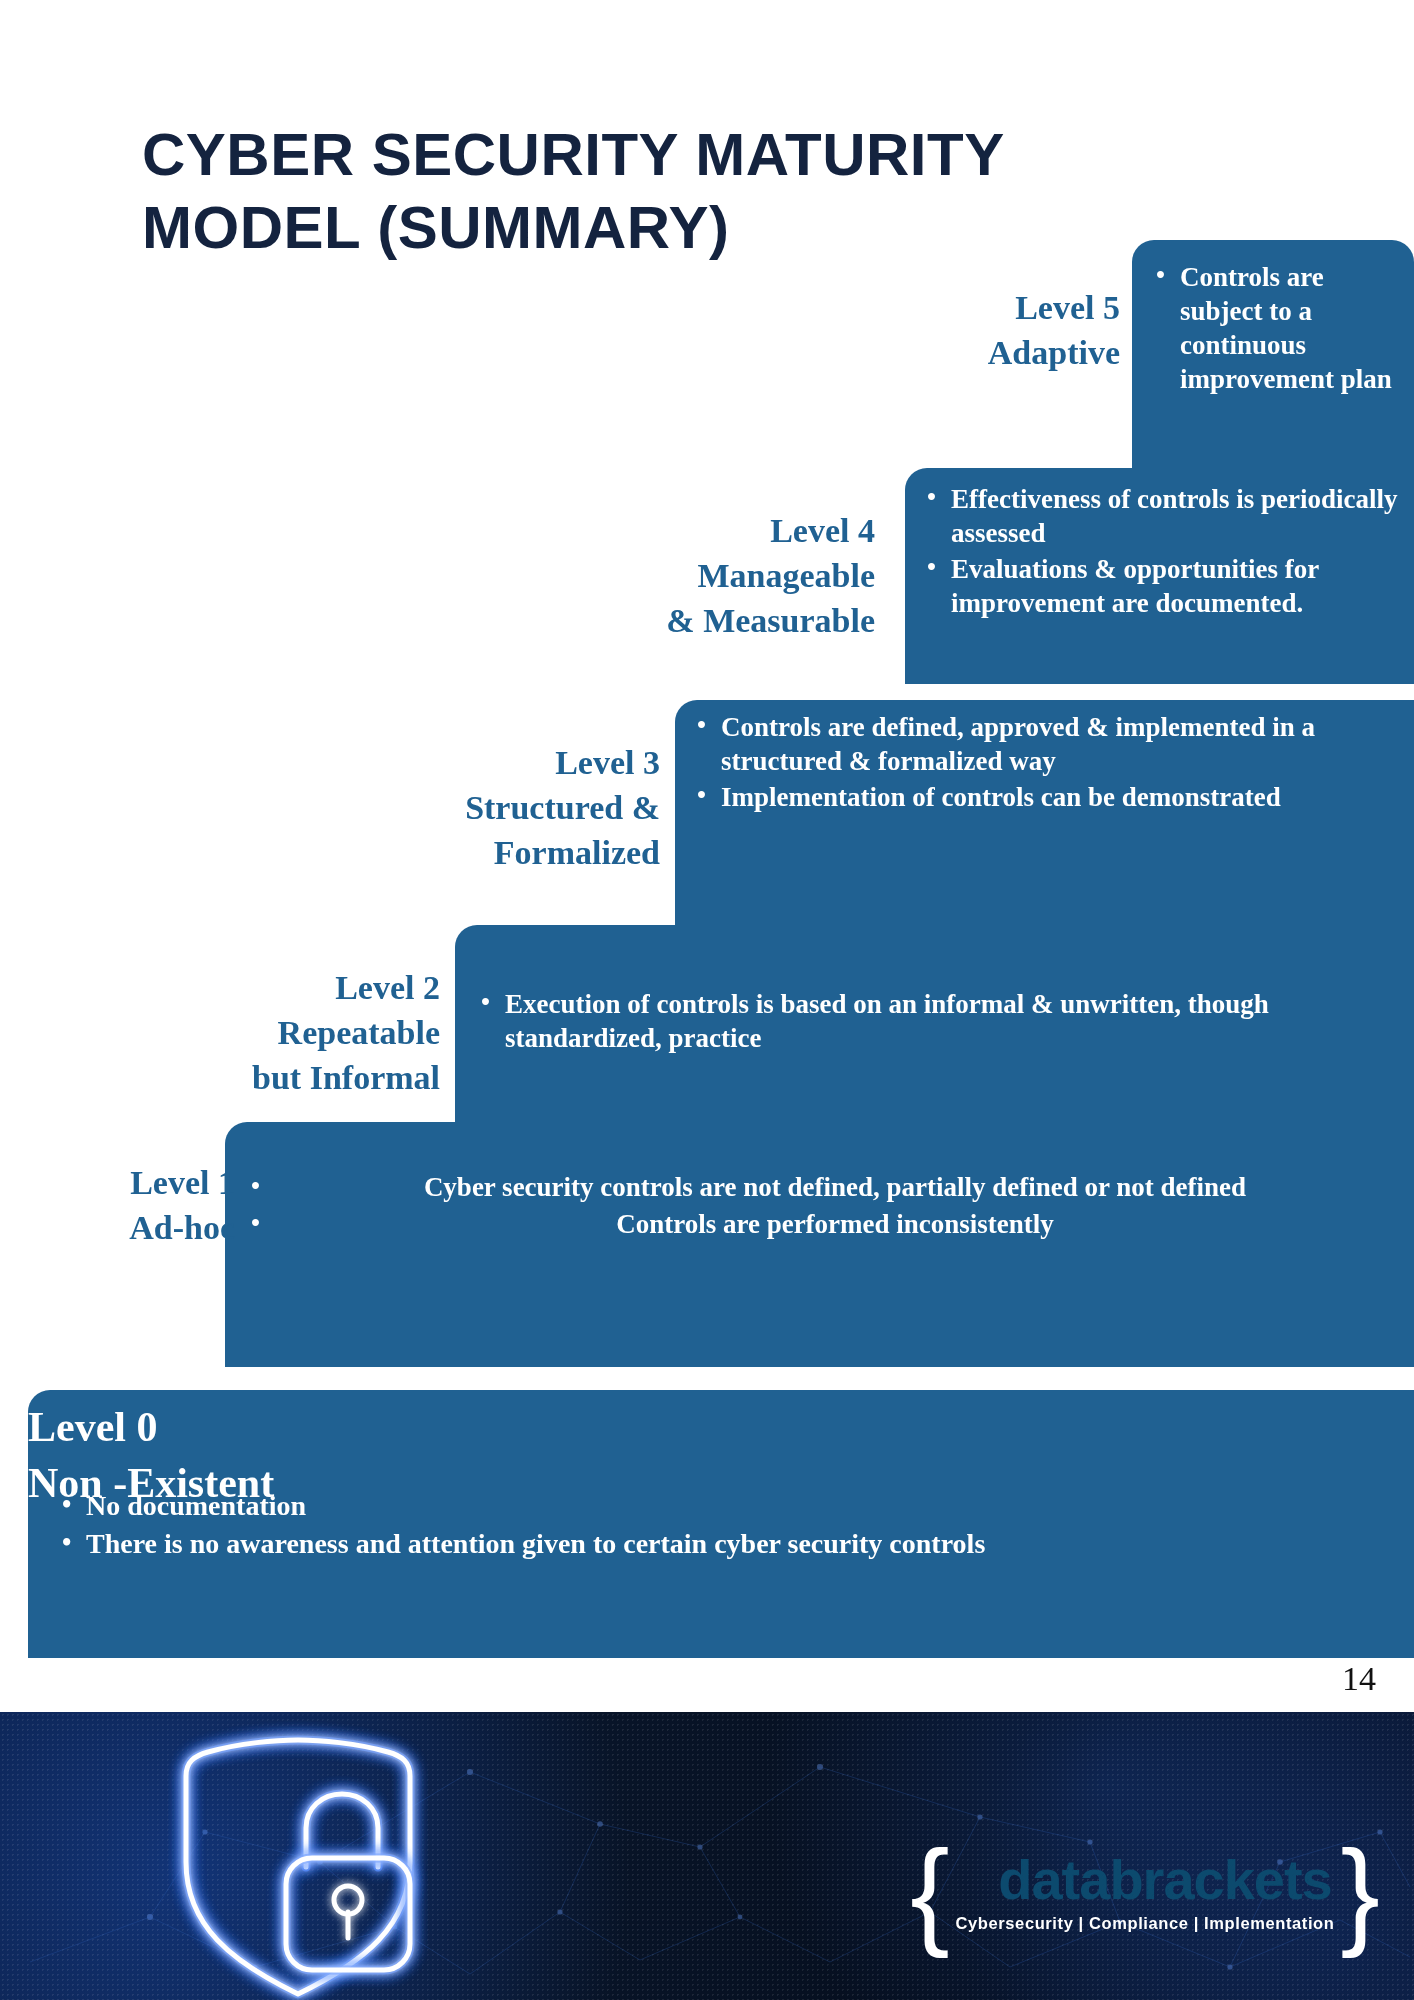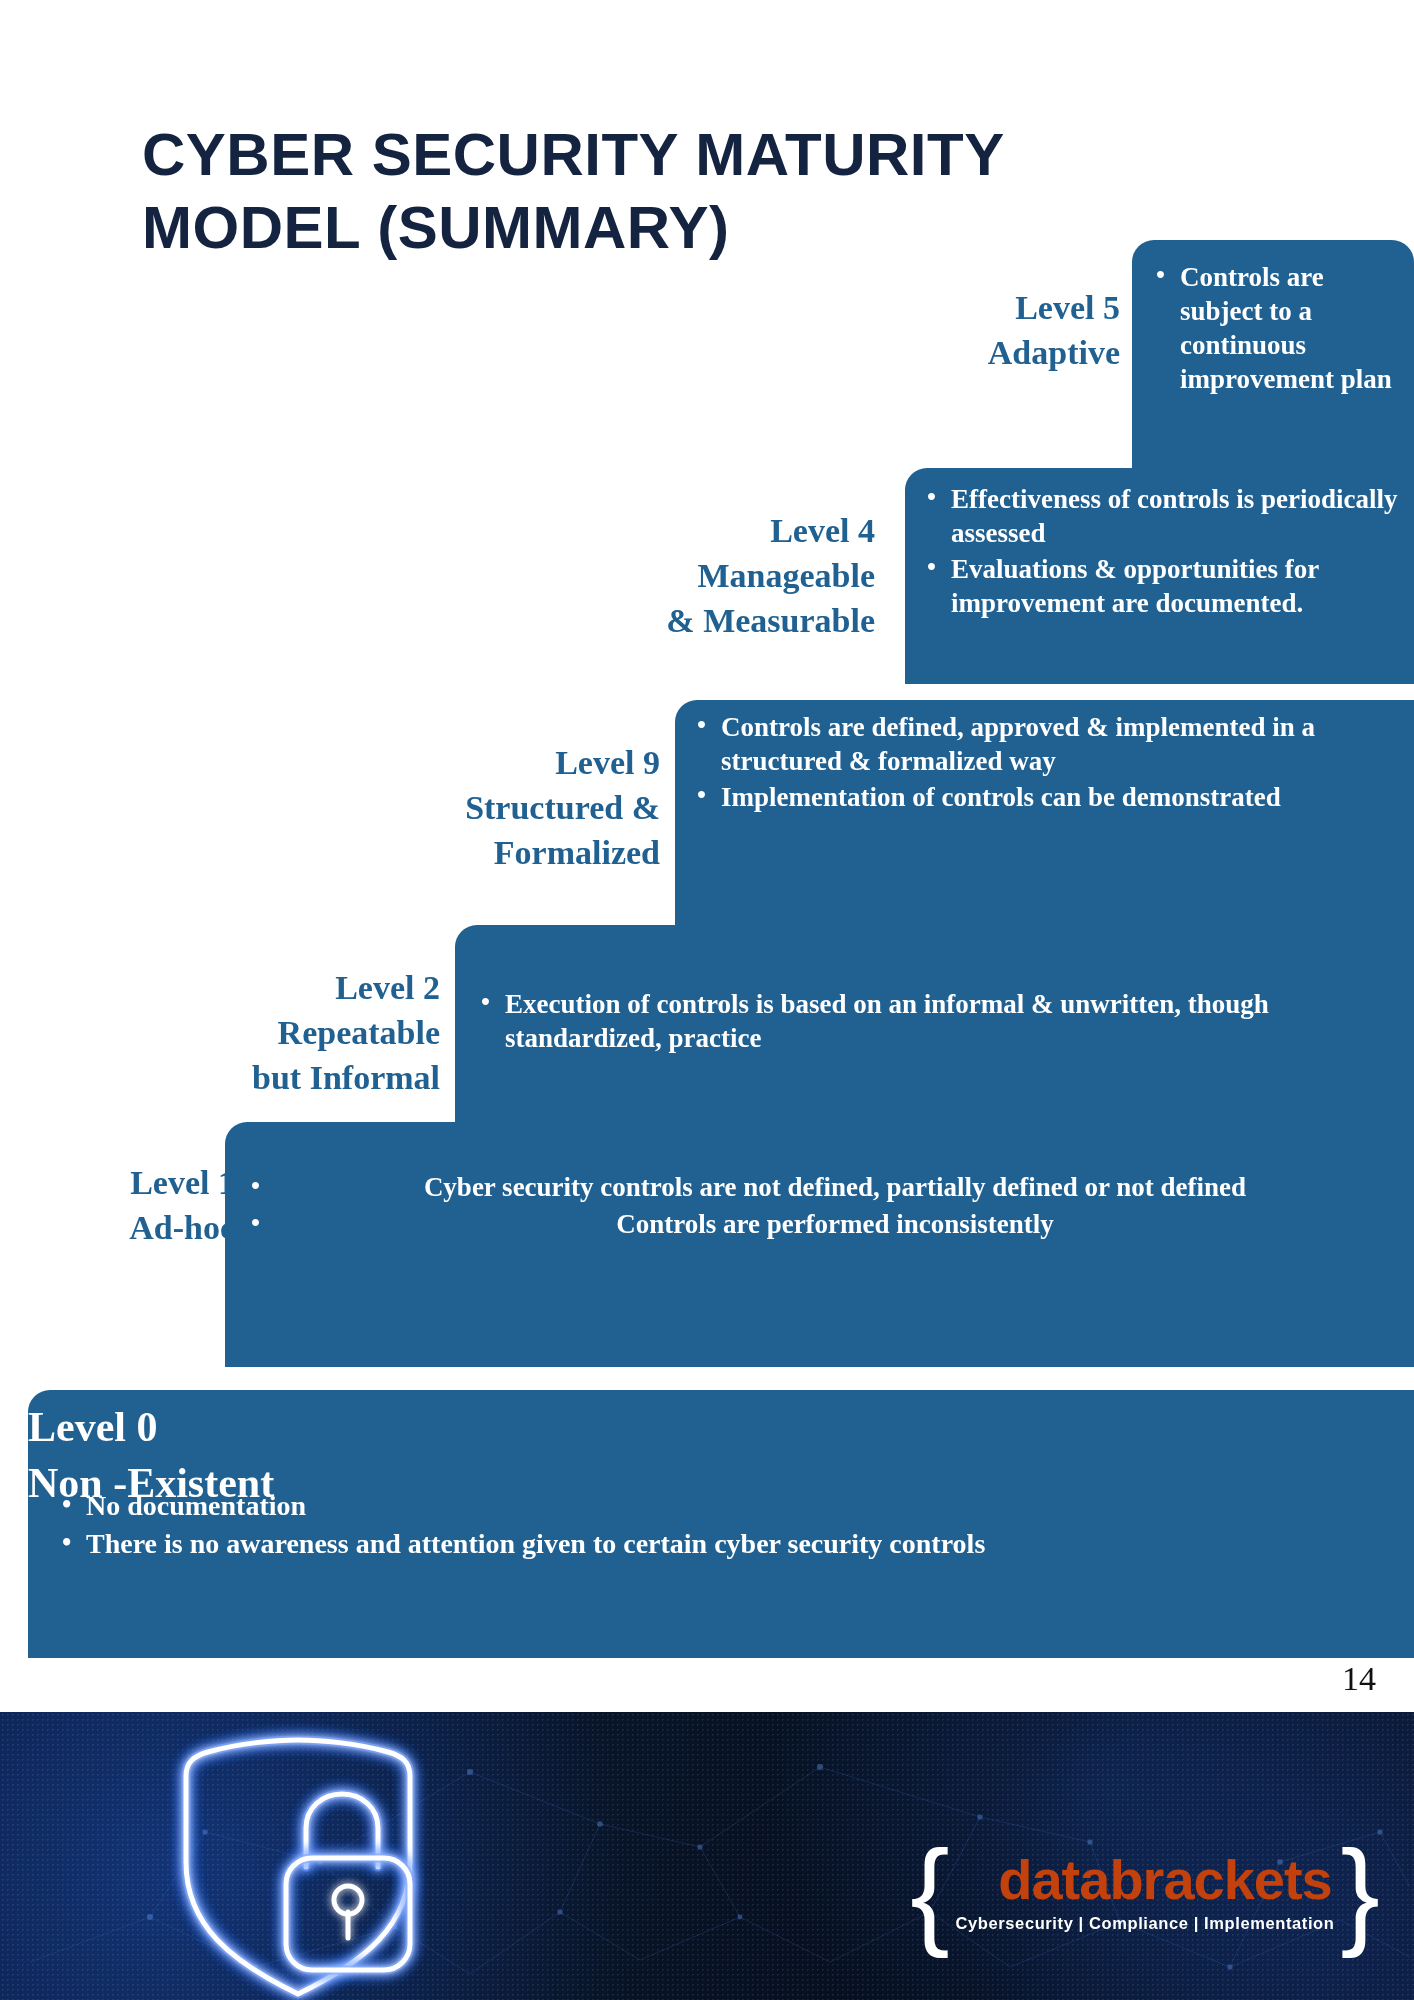--- a/index.html
+++ b/index.html
@@ -224,21 +224,21 @@
     flex-direction: column;
     align-items: center;
     padding: 0 2px;
   }
   #logo-wordmark {
     font-family: "Liberation Sans", sans-serif;
     font-weight: bold;
     font-size: 56px;
     letter-spacing: -1px;
     line-height: 1.0;
-    color: #c2410c;
+    color: #0c4a6e;
     margin-left: 40px;
   }
   #logo-tagline {
     font-family: "Liberation Sans", sans-serif;
     font-weight: bold;
     font-size: 16.5px;
     letter-spacing: 0.6px;
     color: #ffffff;
     margin-top: 6px;
     white-space: nowrap;
@@ -281,21 +281,21 @@
 
     <div class="step" id="step-3">
       <div class="step-body">
         <ul class="blist">
           <li>Controls are defined, approved &amp; implemented in a structured &amp; formalized way</li>
           <li>Implementation of controls can be demonstrated</li>
         </ul>
       </div>
     </div>
     <div class="level-label" id="label-3">
-      <div>Level 9</div>
+      <div>Level 3</div>
       <div>Structured &amp;</div>
       <div>Formalized</div>
     </div>
 
     <div class="step" id="step-2">
       <div class="step-body">
         <ul class="blist">
           <li>Execution of controls is based on an informal &amp; unwritten, though standardized, practice</li>
         </ul>
       </div>

